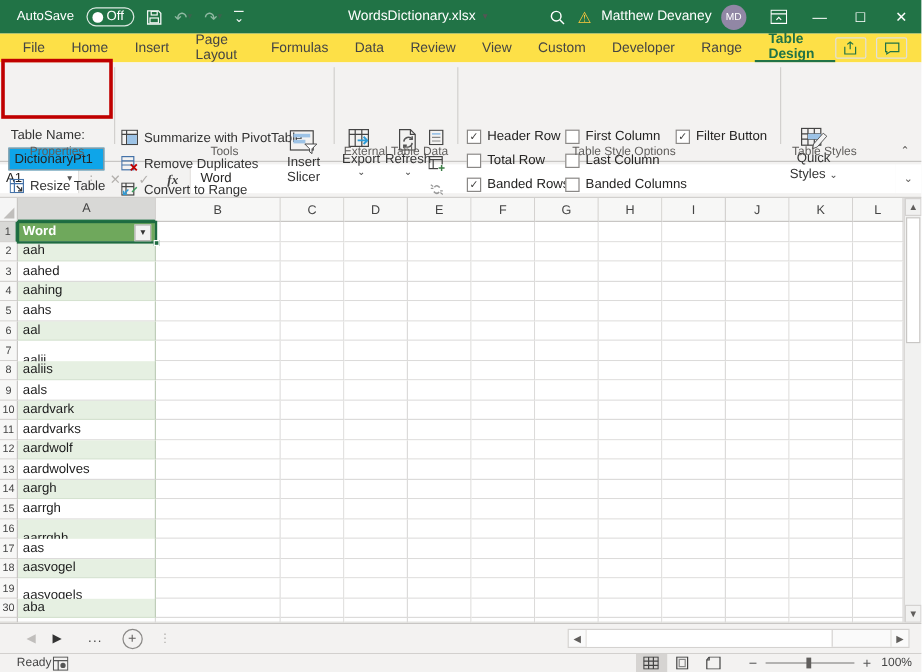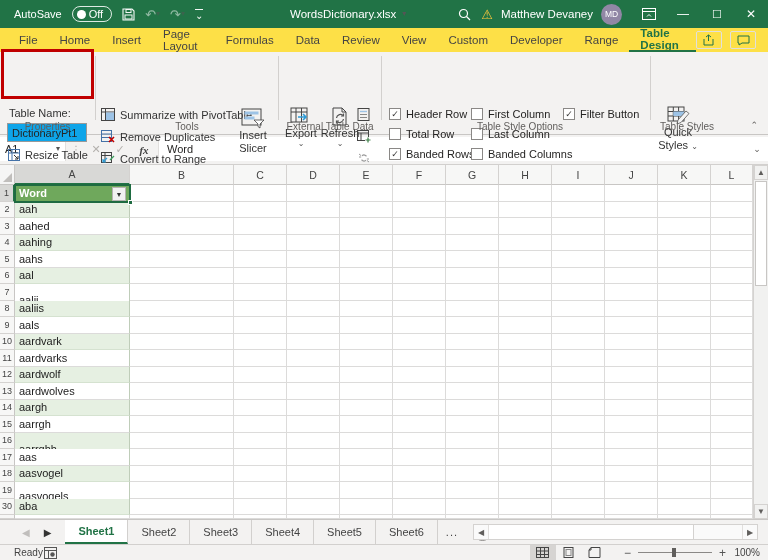--- a/index.html
+++ b/index.html
@@ -656,28 +656,20 @@
     <div class="vs-thumb" style="top:16px; height:105px;"></div>
     <div class="vs-arrow" style="bottom:0;">▼</div>
   </div>
 </div>
 
 <div class="sheetbar">
   <div class="nav-arrows">
     <span style="color:#c0bebc;">◀</span>
     <span style="color:#333;">▶</span>
   </div>
-  <div id="sheet-tabs" style="display:flex; align-items:stretch;">
-      <div class="stab active">Sheet1</div>
-      <div class="stab">Sheet2</div>
-      <div class="stab">Sheet3</div>
-      <div class="stab">Sheet4</div>
-      <div class="stab">Sheet5</div>
-      <div class="stab">Sheet6</div>
-    </div>
   <span class="more-sheets">...</span>
   <span class="addsheet">+</span>
   <span class="dots" style="align-self:center; padding:0 6px;">⋮</span>
   <div class="hscroll">
     <span class="hs-arrow">◀</span>
     <span class="hs-thumb"></span>
     <span class="hs-arrow r">▶</span>
   </div>
 </div>
 

